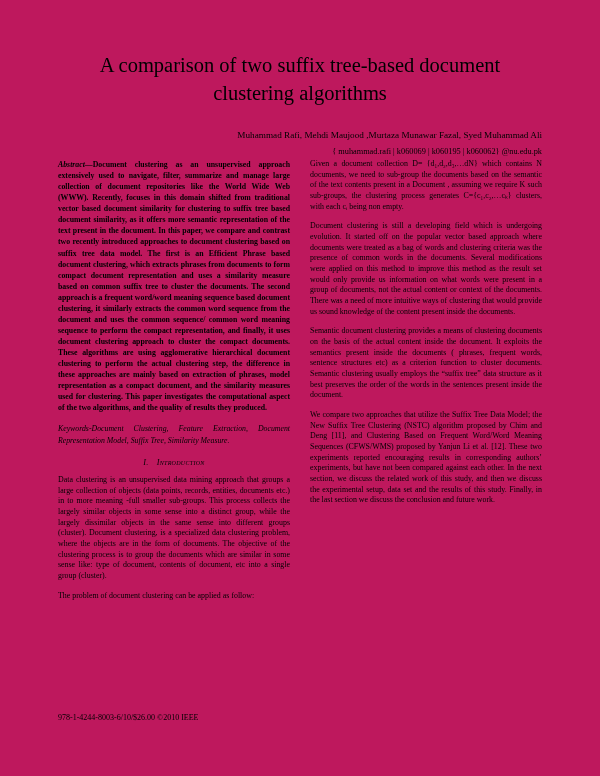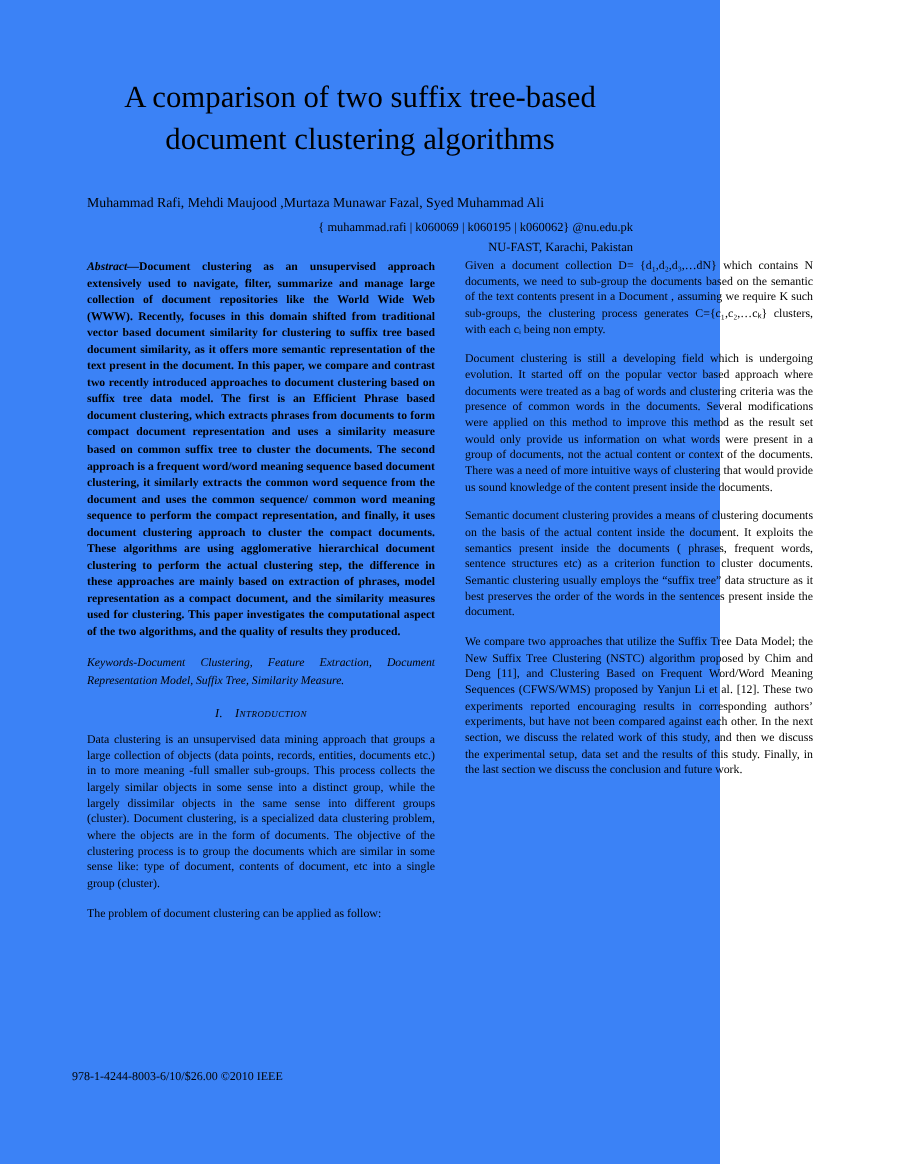--- a/index.html
+++ b/index.html
@@ -9,36 +9,36 @@
   }
   body {
     width: 600px;
     height: 776px;
     font-family: "Liberation Serif", serif;
     color: #000000;
     overflow: hidden;
   }
   .page {
     position: relative;
-    width: 480px;
+    width: 600px;
     height: 776px;
-    background: #3b82f6;
+    background: #be185d;
     box-sizing: border-box;
     padding: 52px 58px 10px 58px;
   }
   .title {
     text-align: center;
     font-size: 20.5px;
     line-height: 1.35;
     font-weight: normal;
     margin: 0 0 22px 0;
     font-family: "Liberation Serif", serif;
   }
   .authors {
-    text-align: left;
+    text-align: right;
     font-size: 9.2px;
     line-height: 1.5;
     margin: 0 0 3px 0;
   }
   .affil {
     text-align: right;
     font-size: 8.3px;
     line-height: 1.55;
     margin: 0;
   }
@@ -82,35 +82,34 @@
     font-style: italic;
   }
   .section-head .num {
     margin-right: 8px;
   }
   .smallcaps {
     font-variant: small-caps;
   }
   .footer {
     position: absolute;
-    left: 48px;
+    left: 58px;
     bottom: 54px;
     font-size: 8px;
   }
 </style>
 </head>
 <body>
 
 <div class="page">
 
   <h1 class="title">A comparison of two suffix tree-based document clustering algorithms</h1>
 
   <div class="authors">Muhammad Rafi, Mehdi Maujood ,Murtaza Munawar Fazal, Syed Muhammad Ali</div>
   <div class="affil">{ muhammad.rafi | k060069 | k060195 | k060062} @nu.edu.pk</div>
-  <div class="affil">NU-FAST, Karachi, Pakistan</div>
 
   <div class="columns">
 
     <div class="col">
       <p class="abstract"><span class="lead">Abstract—</span><span>Document clustering as an unsupervised approach extensively used to navigate, filter, summarize and manage large collection of document repositories like the World Wide Web (WWW). Recently, focuses in this domain shifted from traditional vector based document similarity for clustering to suffix tree based document similarity, as it offers more semantic representation of the text present in the document. In this paper, we compare and contrast two recently introduced approaches to document clustering based on suffix tree data model. The first is an Efficient Phrase based document clustering, which extracts phrases from documents to form compact document representation and uses a similarity measure based on common suffix tree to cluster the documents. The second approach is a frequent word/word meaning sequence based document clustering, it similarly extracts the common word sequence from the document and uses the common sequence/ common word meaning sequence to perform the compact representation, and finally, it uses document clustering approach to cluster the compact documents. These algorithms are using agglomerative hierarchical document clustering to perform the actual clustering step, the difference in these approaches are mainly based on extraction of phrases, model representation as a compact document, and the similarity measures used for clustering. This paper investigates the computational aspect of the two algorithms, and the quality of results they produced.</span></p>
 
       <p class="keywords"><span>Keywords-</span><span>Document Clustering, Feature Extraction, Document Representation Model, Suffix Tree, Similarity Measure.</span></p>
 
       <div class="section-head">
         <span class="num">I.</span><span class="smallcaps">Introduction</span>

